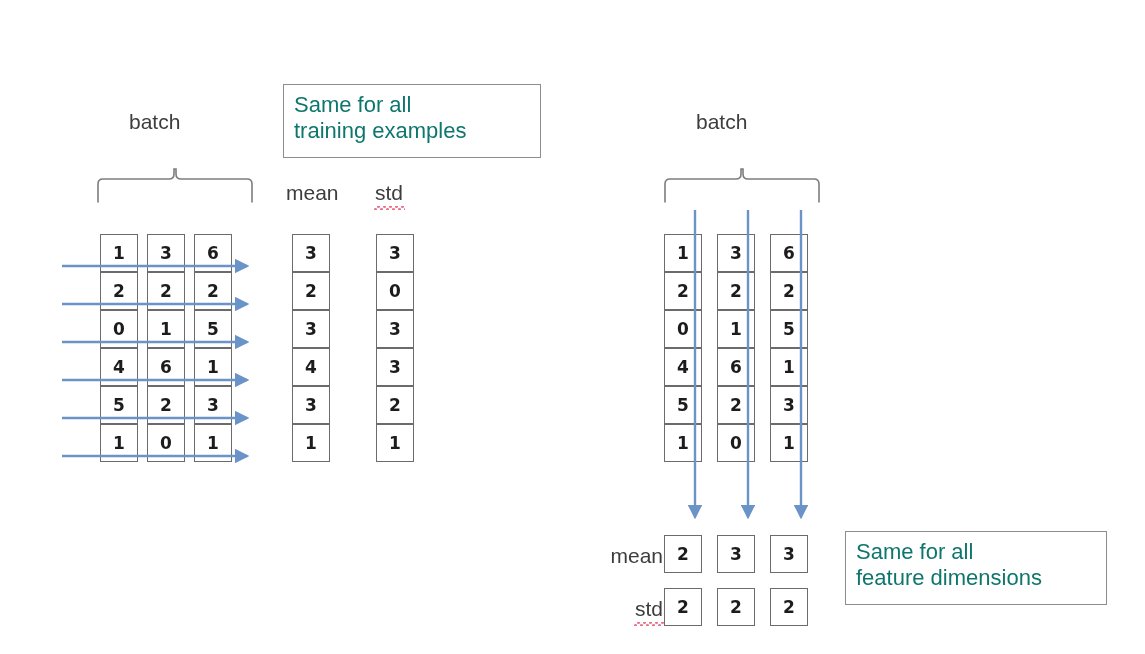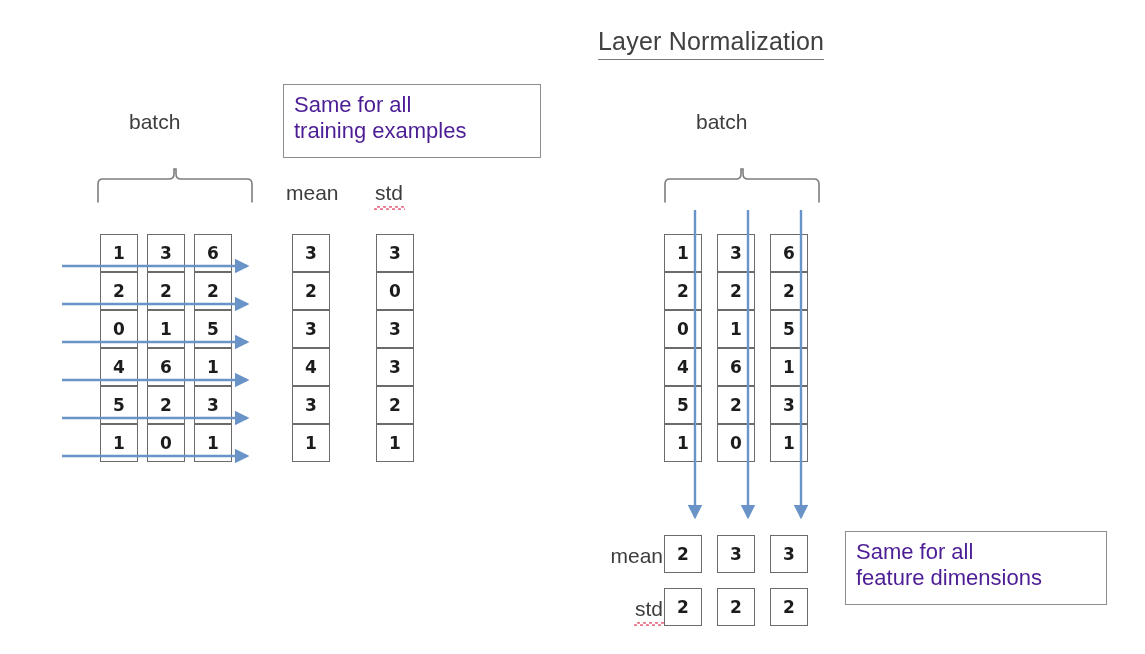--- a/index.html
+++ b/index.html
@@ -50,21 +50,21 @@
   }
 
   
   .callout {
     position: absolute;
     border: 1.5px solid #8d8d8d;
     background: #ffffff;
     box-sizing: border-box;
     font-size: 22px;
     line-height: 1.18;
-    color: #4c1d95;
+    color: #0f766e;
     padding: 7px 10px 16px 10px;
     white-space: pre-line;
   }
 
   
   .col-header {
     position: absolute;
     font-size: 21px;
     color: #3d3d3d;
     white-space: nowrap;
@@ -184,21 +184,20 @@
         </marker>
       </defs>
       <line x1="62" y1="266" x2="247" y2="266" stroke="#6a93c8" stroke-width="2.4" marker-end="url(#ah-right)"></line>
       <line x1="62" y1="304" x2="247" y2="304" stroke="#6a93c8" stroke-width="2.4" marker-end="url(#ah-right)"></line>
       <line x1="62" y1="342" x2="247" y2="342" stroke="#6a93c8" stroke-width="2.4" marker-end="url(#ah-right)"></line>
       <line x1="62" y1="380" x2="247" y2="380" stroke="#6a93c8" stroke-width="2.4" marker-end="url(#ah-right)"></line>
       <line x1="62" y1="418" x2="247" y2="418" stroke="#6a93c8" stroke-width="2.4" marker-end="url(#ah-right)"></line>
       <line x1="62" y1="456" x2="247" y2="456" stroke="#6a93c8" stroke-width="2.4" marker-end="url(#ah-right)"></line>
     </svg>
 
-  <div class="section-title" id="title-layer">Layer Normalization</div>
 
   <div class="batch-label" style="left:696px; top:110px;">batch</div>
 
   <svg class="brace" style="left:663px; top:168px;" width="160" height="36" viewBox="0 0 160 36">
     <path d="M2,34 L2,16 Q2,11 7,11 L73,11 Q78,11 78,6 L78,1 L80,1 L80,6
              Q80,11 85,11 L151,11 Q156,11 156,16 L156,34" fill="none" stroke="#7d7d7d" stroke-width="1.6" stroke-linecap="round"></path>
   </svg>
 
   <div id="right-matrix">
       <div class="cell" style="left: 664px; top: 234px; width: 38px; height: 38px;">1</div>

